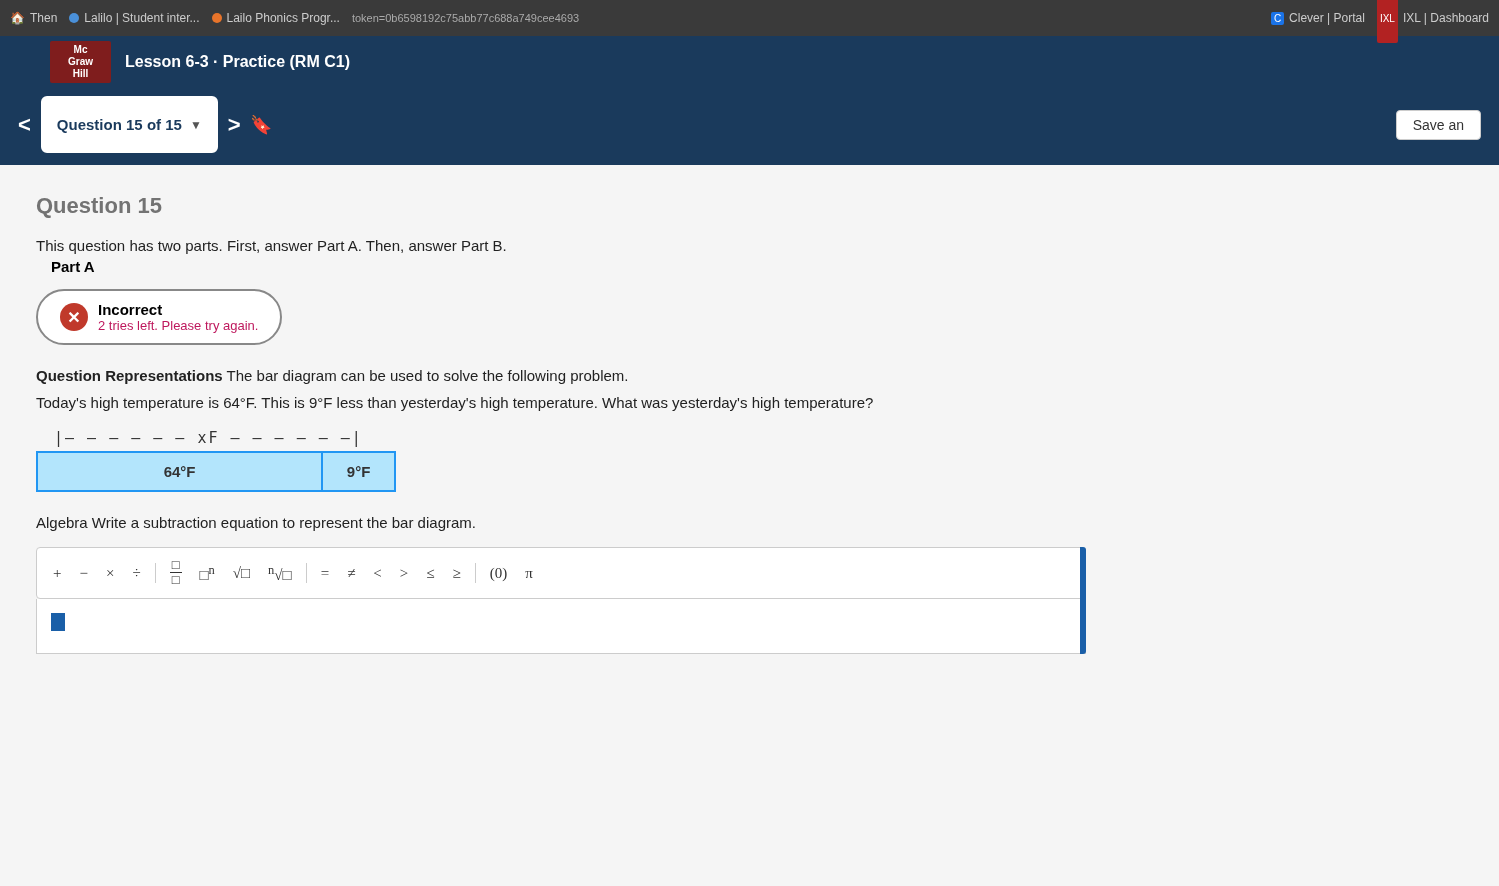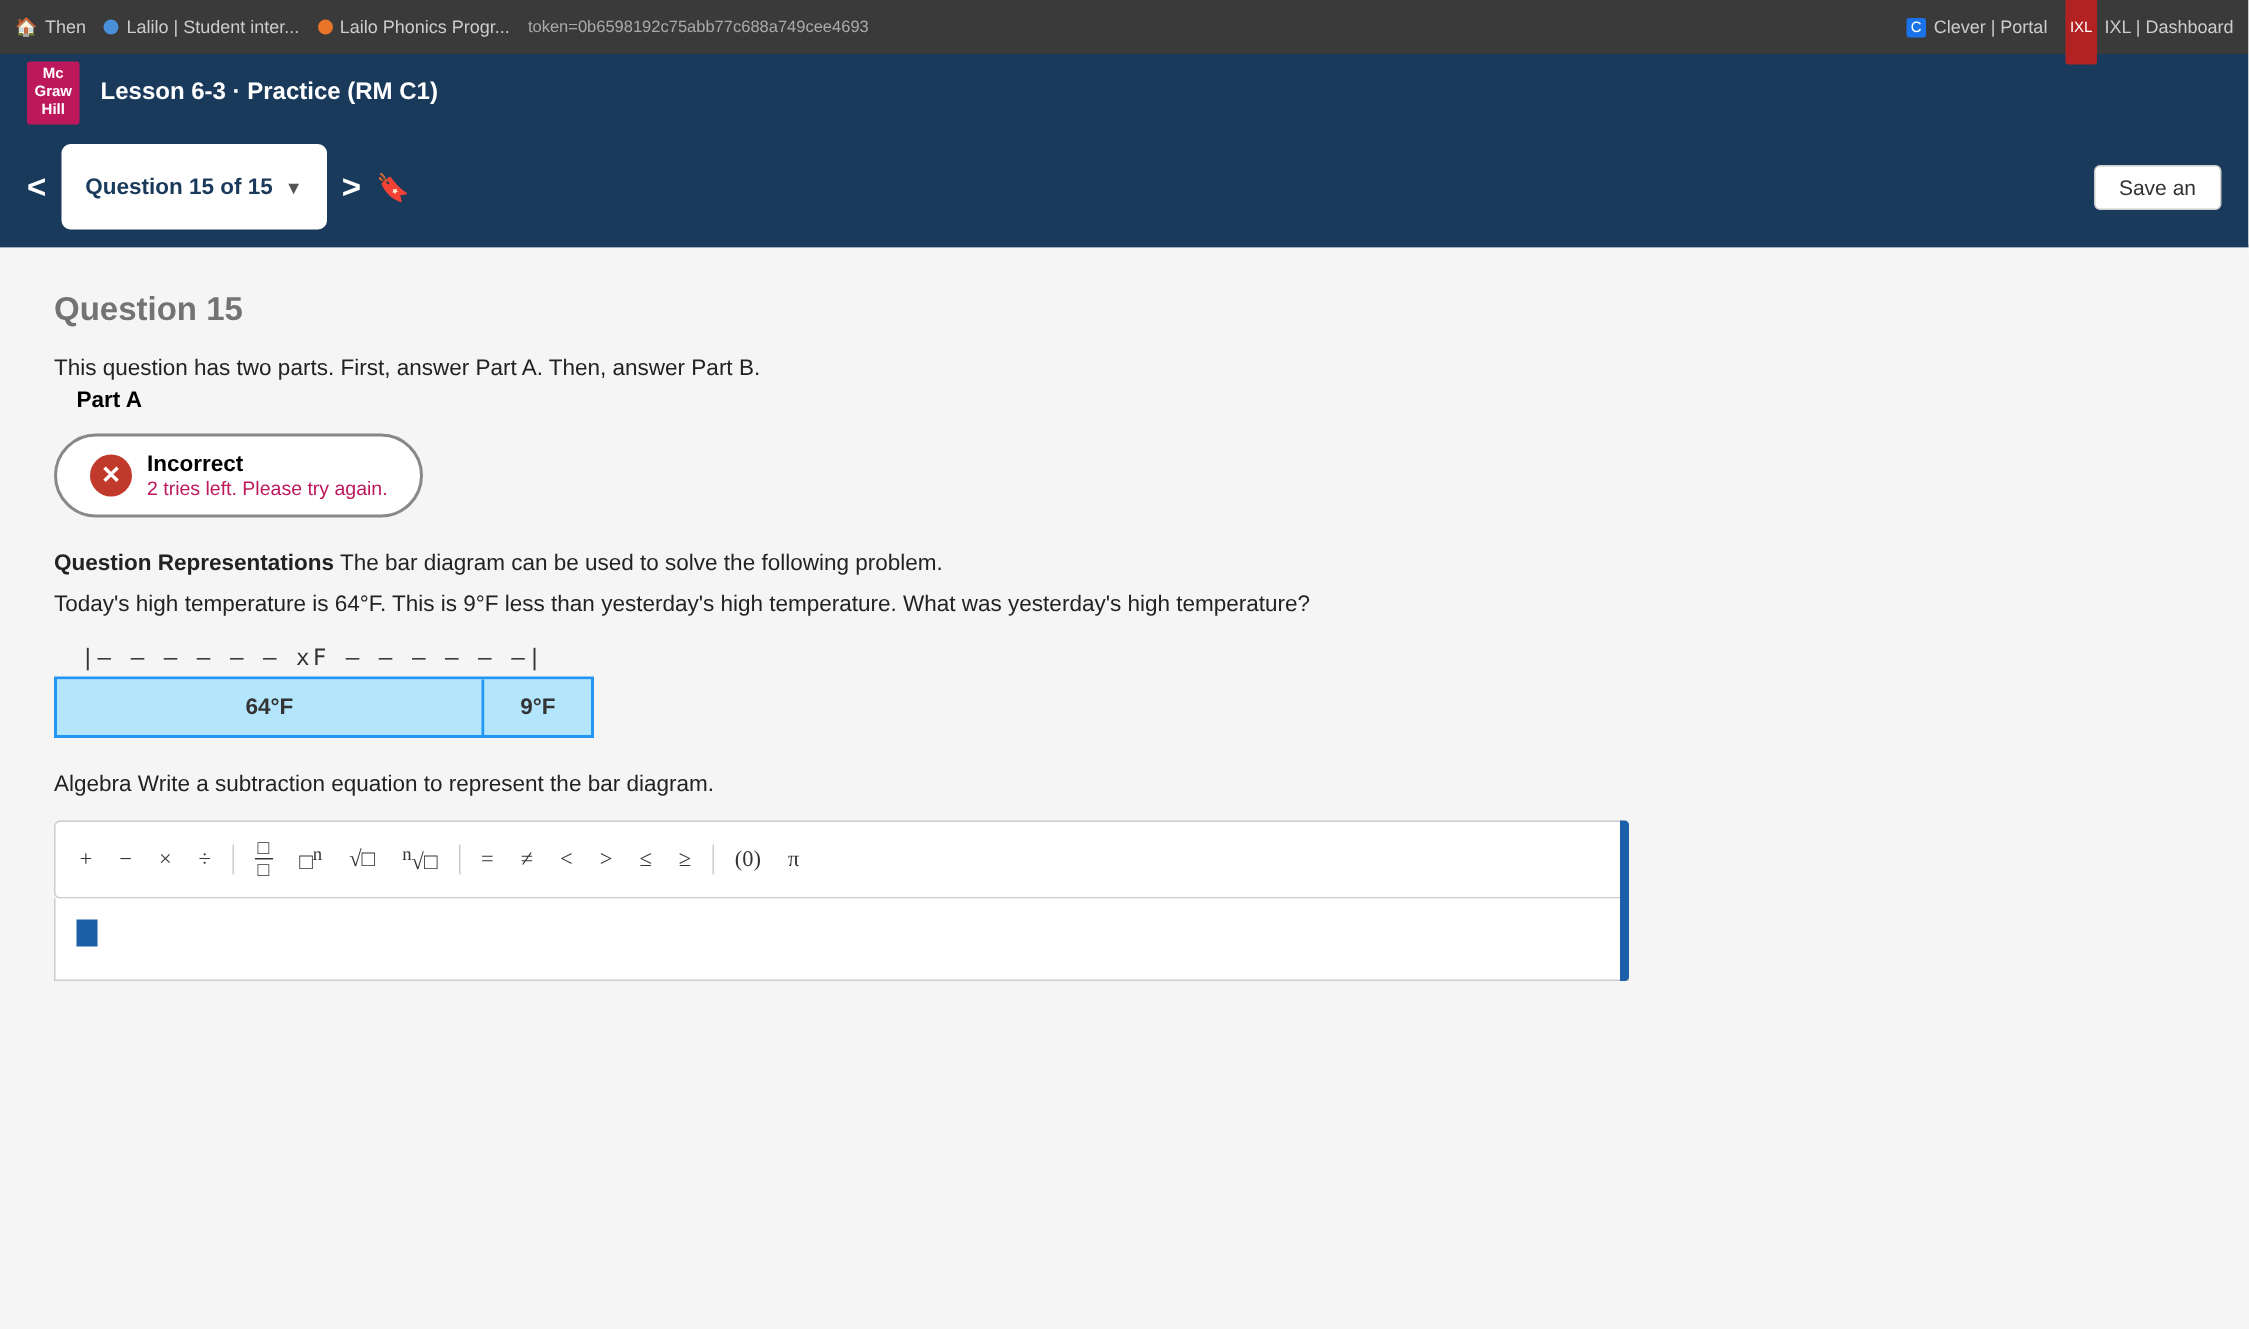--- a/index.html
+++ b/index.html
@@ -27,28 +27,29 @@
     
     .app-header {
       background: #1a3a5c;
       height: 52px;
       display: flex;
       align-items: center;
       padding: 0 18px;
       gap: 14px;
     }
     .mcgraw-logo {
-      background: #be185d;
+      background: #7f1d1d;
       color: white;
       font-size: 10px;
       font-weight: bold;
-      padding: 3px 5px;
+      padding: 3px 18px;
       line-height: 1.2;
       border-radius: 2px;
       text-align: center;
+      margin-left: 32px;
     }
     .header-title {
       color: white;
       font-size: 16px;
       font-weight: bold;
     }
 
     
     .nav-bar {
       background: #1a3a5c;

